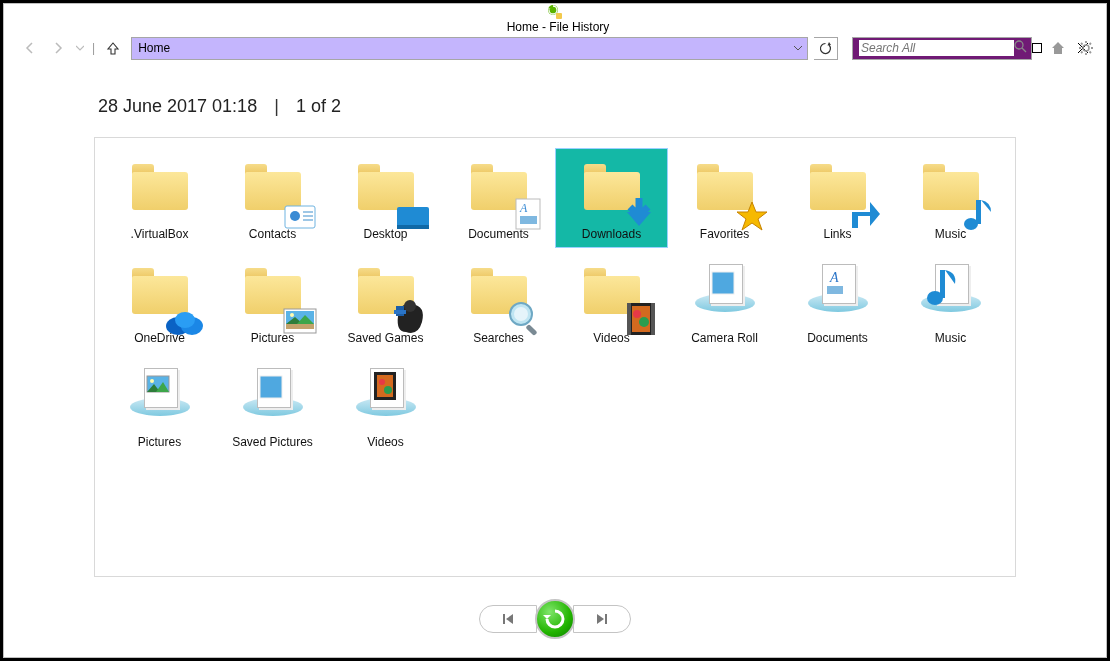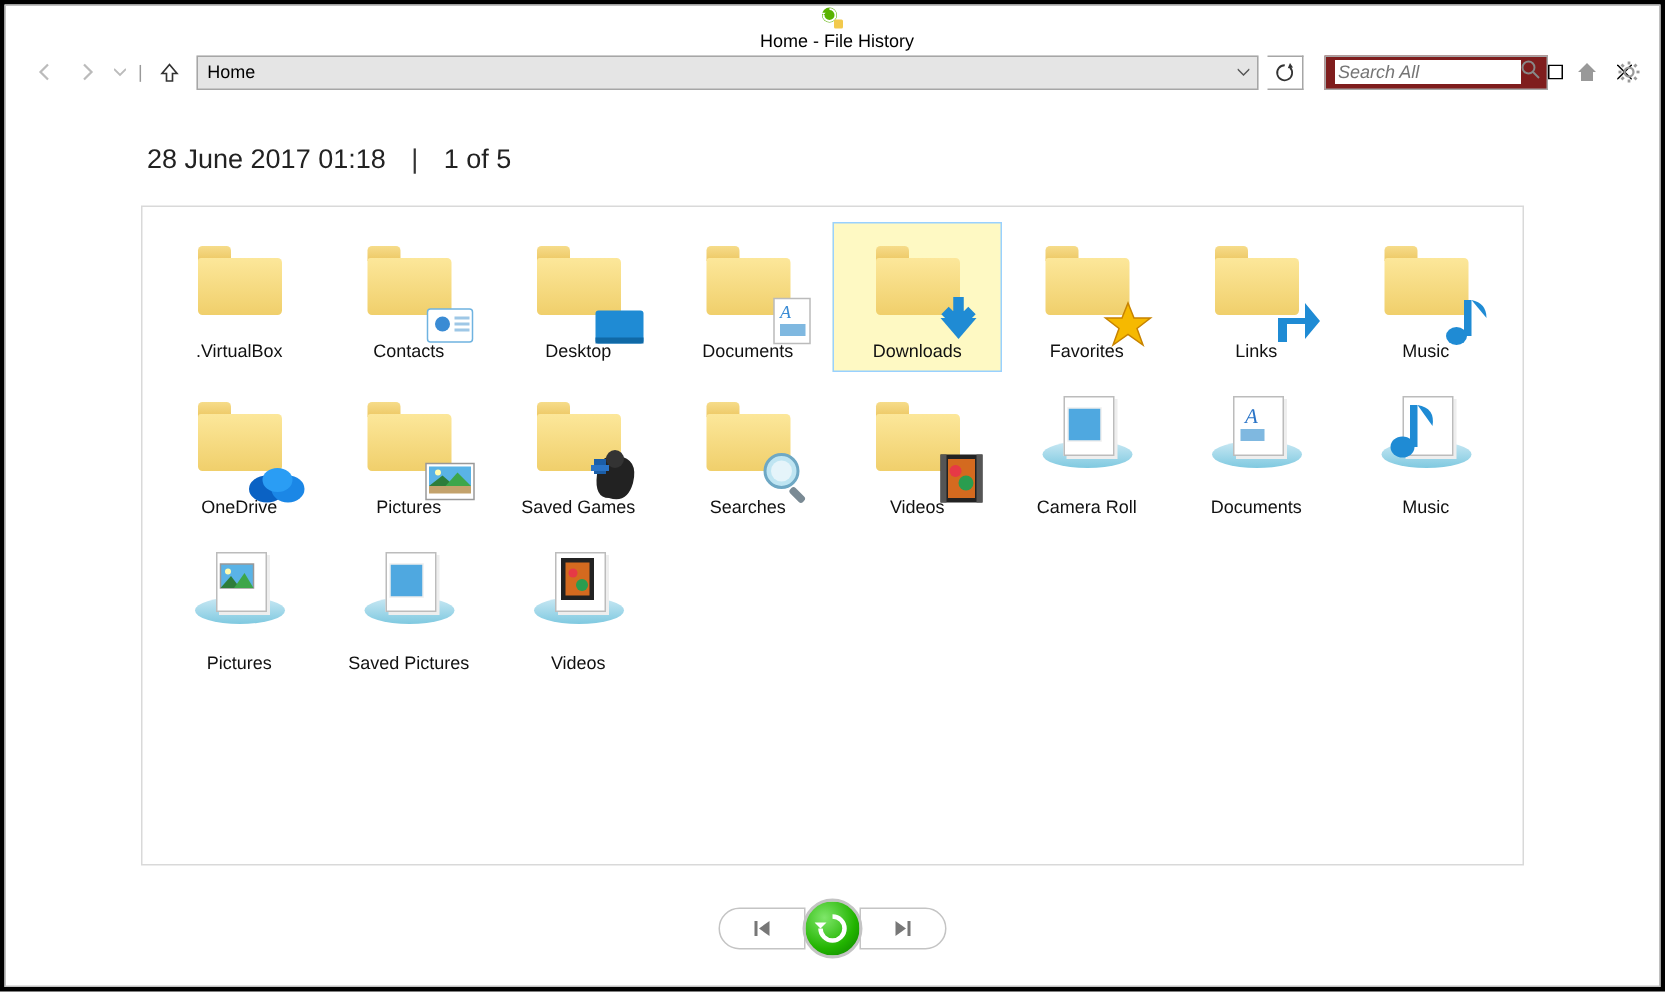--- a/index.html
+++ b/index.html
@@ -53,41 +53,41 @@
   .up-btn { color: #000; }
   .address-bar {
     flex: 1;
     height: 23px;
     border: 1px solid #a6a6a6;
     display: flex; align-items: center;
     padding: 0 0 0 6px;
     margin: 0 2px;
     font-size: 12px;
     position: relative;
-    background:#e5e5e5;
+    background:#c4b5fd;
   }
   .address-dropdown {
     width: 18px; height: 100%;
     display:flex; align-items:center; justify-content:center;
     color:#555; margin-left:auto;
   }
   .refresh-btn {
     width: 24px; height: 23px;
     border: 1px solid #a6a6a6;
     border-left: 0;
     display:flex; align-items:center; justify-content:center;
     color:#333; margin-right:10px;
   }
   .search-box {
-    width: 149px; height: 23px;
+    width: 180px; height: 23px;
     border: 1px solid #a6a6a6;
     display:flex; align-items:center;
     padding: 0 4px 0 6px;
     margin-right: 8px;
-    background:#7f1d1d;
+    background:#701a75;
   }
   .search-box input {
     border:0; outline:0; width:100%; font-size:12px;
     font-style: italic; color:#666;
     font-family: inherit;
   }
   .search-icon { color:#666; font-size:13px; }
   .tool-icon {
     width: 20px; height: 20px;
     display:flex; align-items:center; justify-content:center;
@@ -117,21 +117,21 @@
     display: grid;
     grid-template-columns: repeat(8, 113px);
     row-gap: 4px;
   }
   .item {
     display:flex; flex-direction:column; align-items:center;
     padding: 4px 2px 6px;
     border: 1px solid transparent;
   }
   .item.selected {
-    background: #fef9c3;
+    background: #14b8a6;
     border: 1px solid #99d1ff;
   }
   .item .thumb {
     width: 70px; height: 70px;
     display:flex; align-items:center; justify-content:center;
     position: relative;
   }
   .item .label {
     margin-top: 4px;
     text-align:center; font-size:12px; color:#111;
@@ -316,21 +316,21 @@
             <line x1="11.5" y1="4.5" x2="13" y2="3"></line>
           </g>
         </svg>
     </div>
   </div>
 
   <div class="content">
     <div class="timestamp-row">
       <span>28 June 2017 01:18</span>
       <span class="sep">|</span>
-      <span>1 of 5</span>
+      <span>1 of 2</span>
     </div>
 
     <div class="items-pane">
       <div class="icon-grid" id="grid">
           <div class="item">
             <div class="thumb">
               <div class="folder"></div>
             </div>
             <div class="label">.VirtualBox</div>
           </div>

